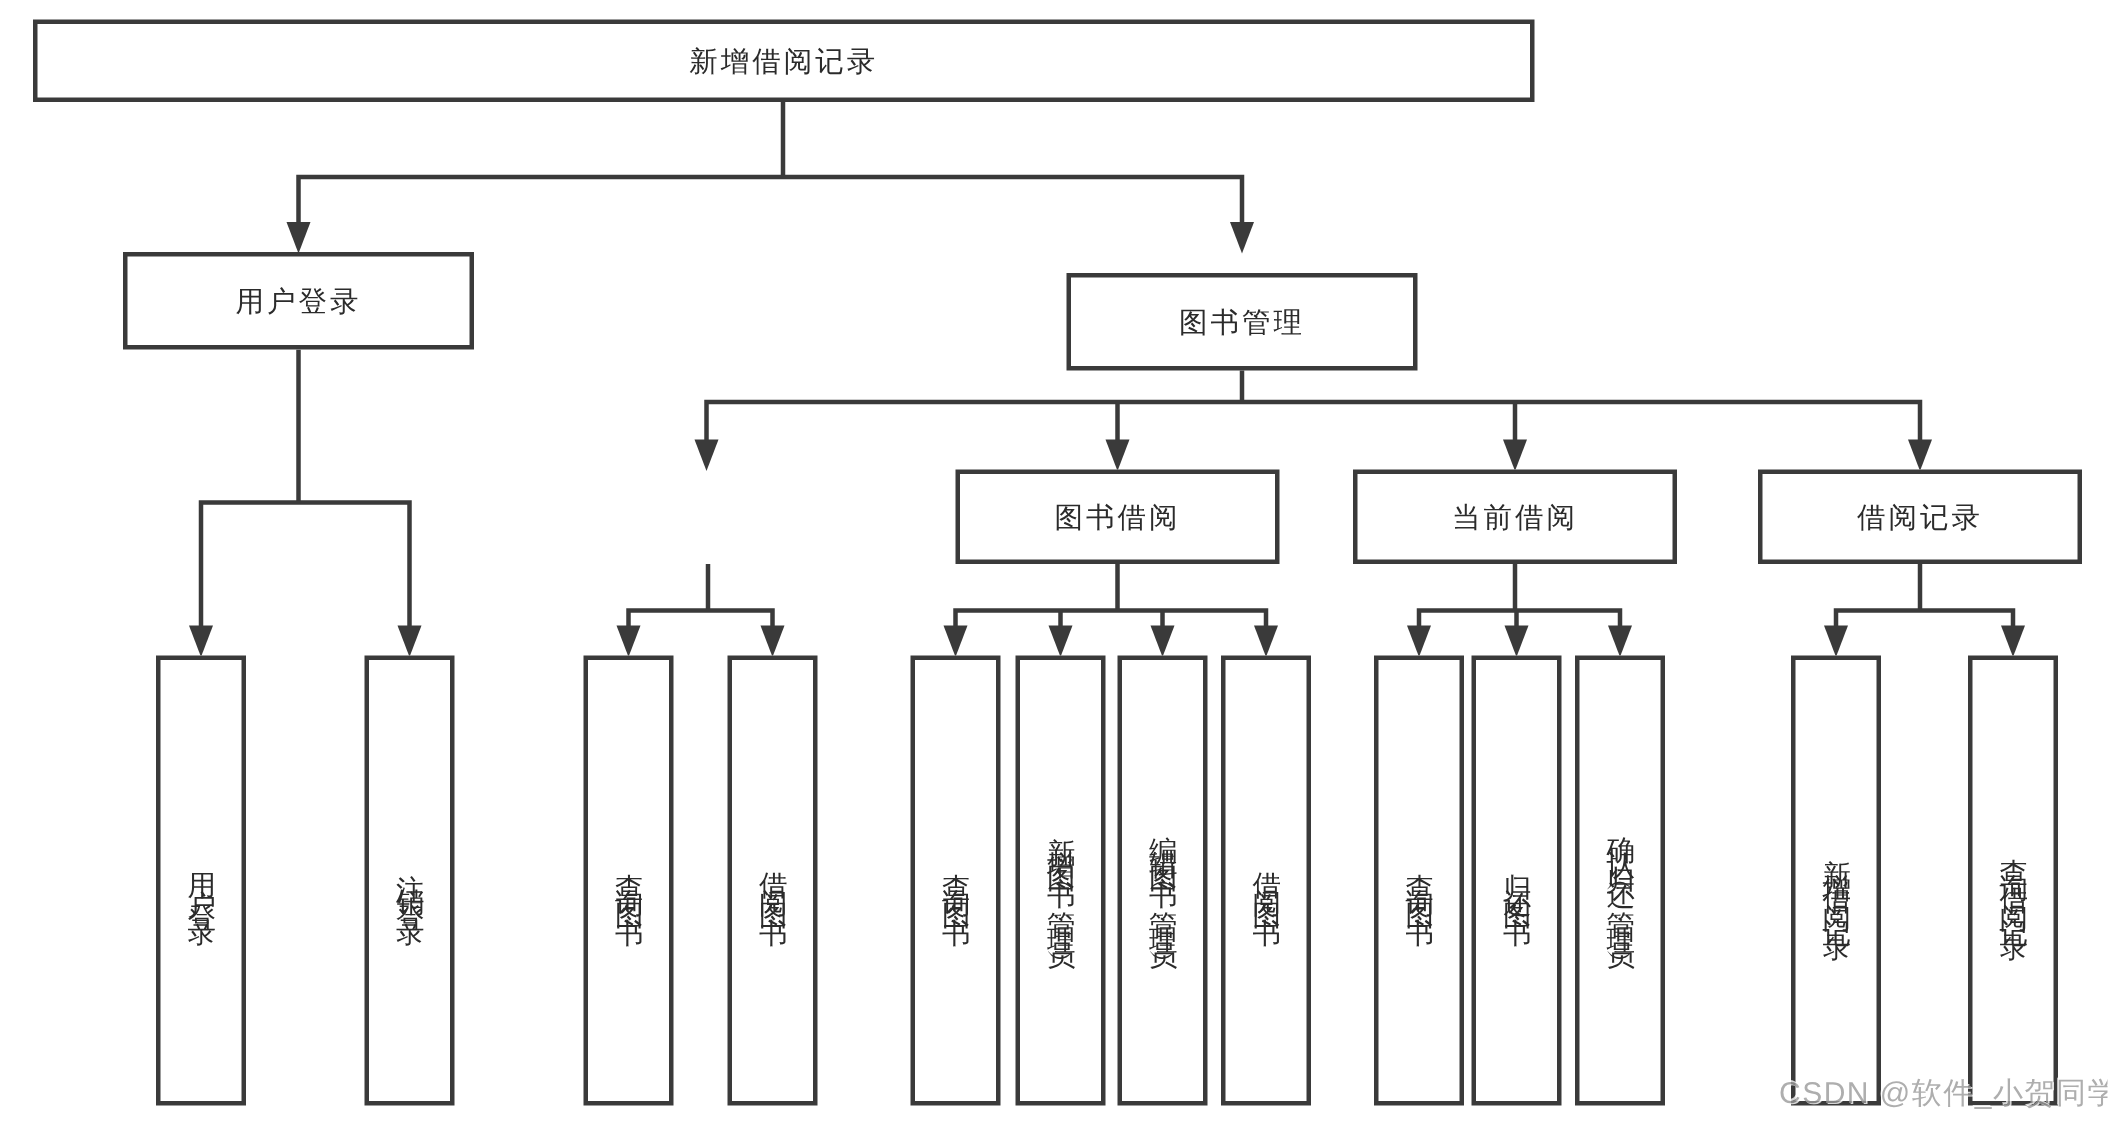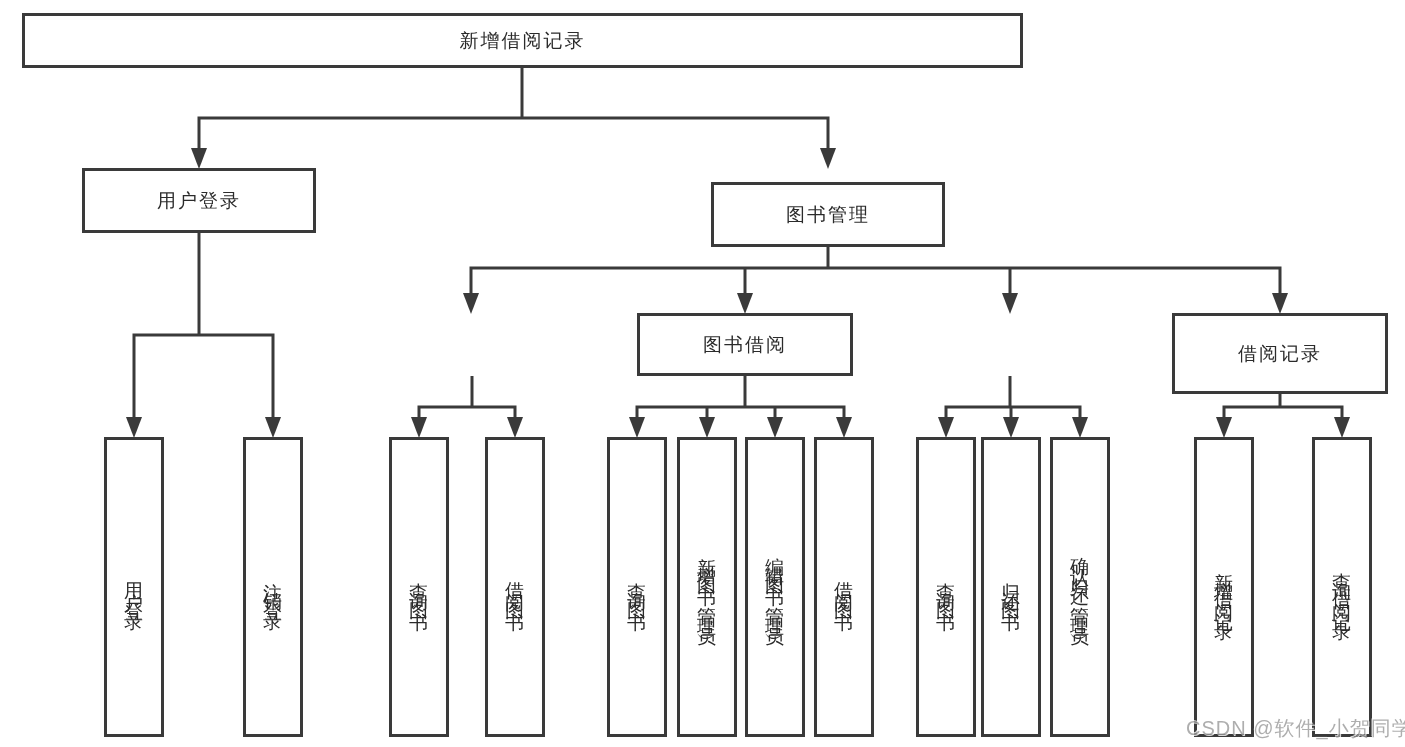--- a/index.html
+++ b/index.html
@@ -125,21 +125,24 @@
   <div class="node hbox" style="left:82px;top:168px;width:234px;height:65px;">
     <span>用户登录</span>
   </div>
   <div class="node hbox" style="left:711px;top:182px;width:234px;height:65px;">
     <span>图书管理</span>
   </div>
 
   <div class="node hbox" style="left:637px;top:313px;width:216px;height:63px;">
     <span>图书借阅</span>
   </div>
-  <div class="node hbox" style="left:1172px;top:313px;width:216px;height:81px;">
+  <div class="node hbox" style="left:902px;top:313px;width:216px;height:63px;">
+    <span>当前借阅</span>
+  </div>
+  <div class="node hbox" style="left:1172px;top:313px;width:216px;height:63px;">
     <span>借阅记录</span>
   </div>
 
   <div class="node vbox" style="left:104px;top:437px;width:60px;height:300px;">
     <span class="vtext">用户登录</span>
   </div>
   <div class="node vbox" style="left:243px;top:437px;width:60px;height:300px;">
     <span class="vtext">注销登录</span>
   </div>
 

